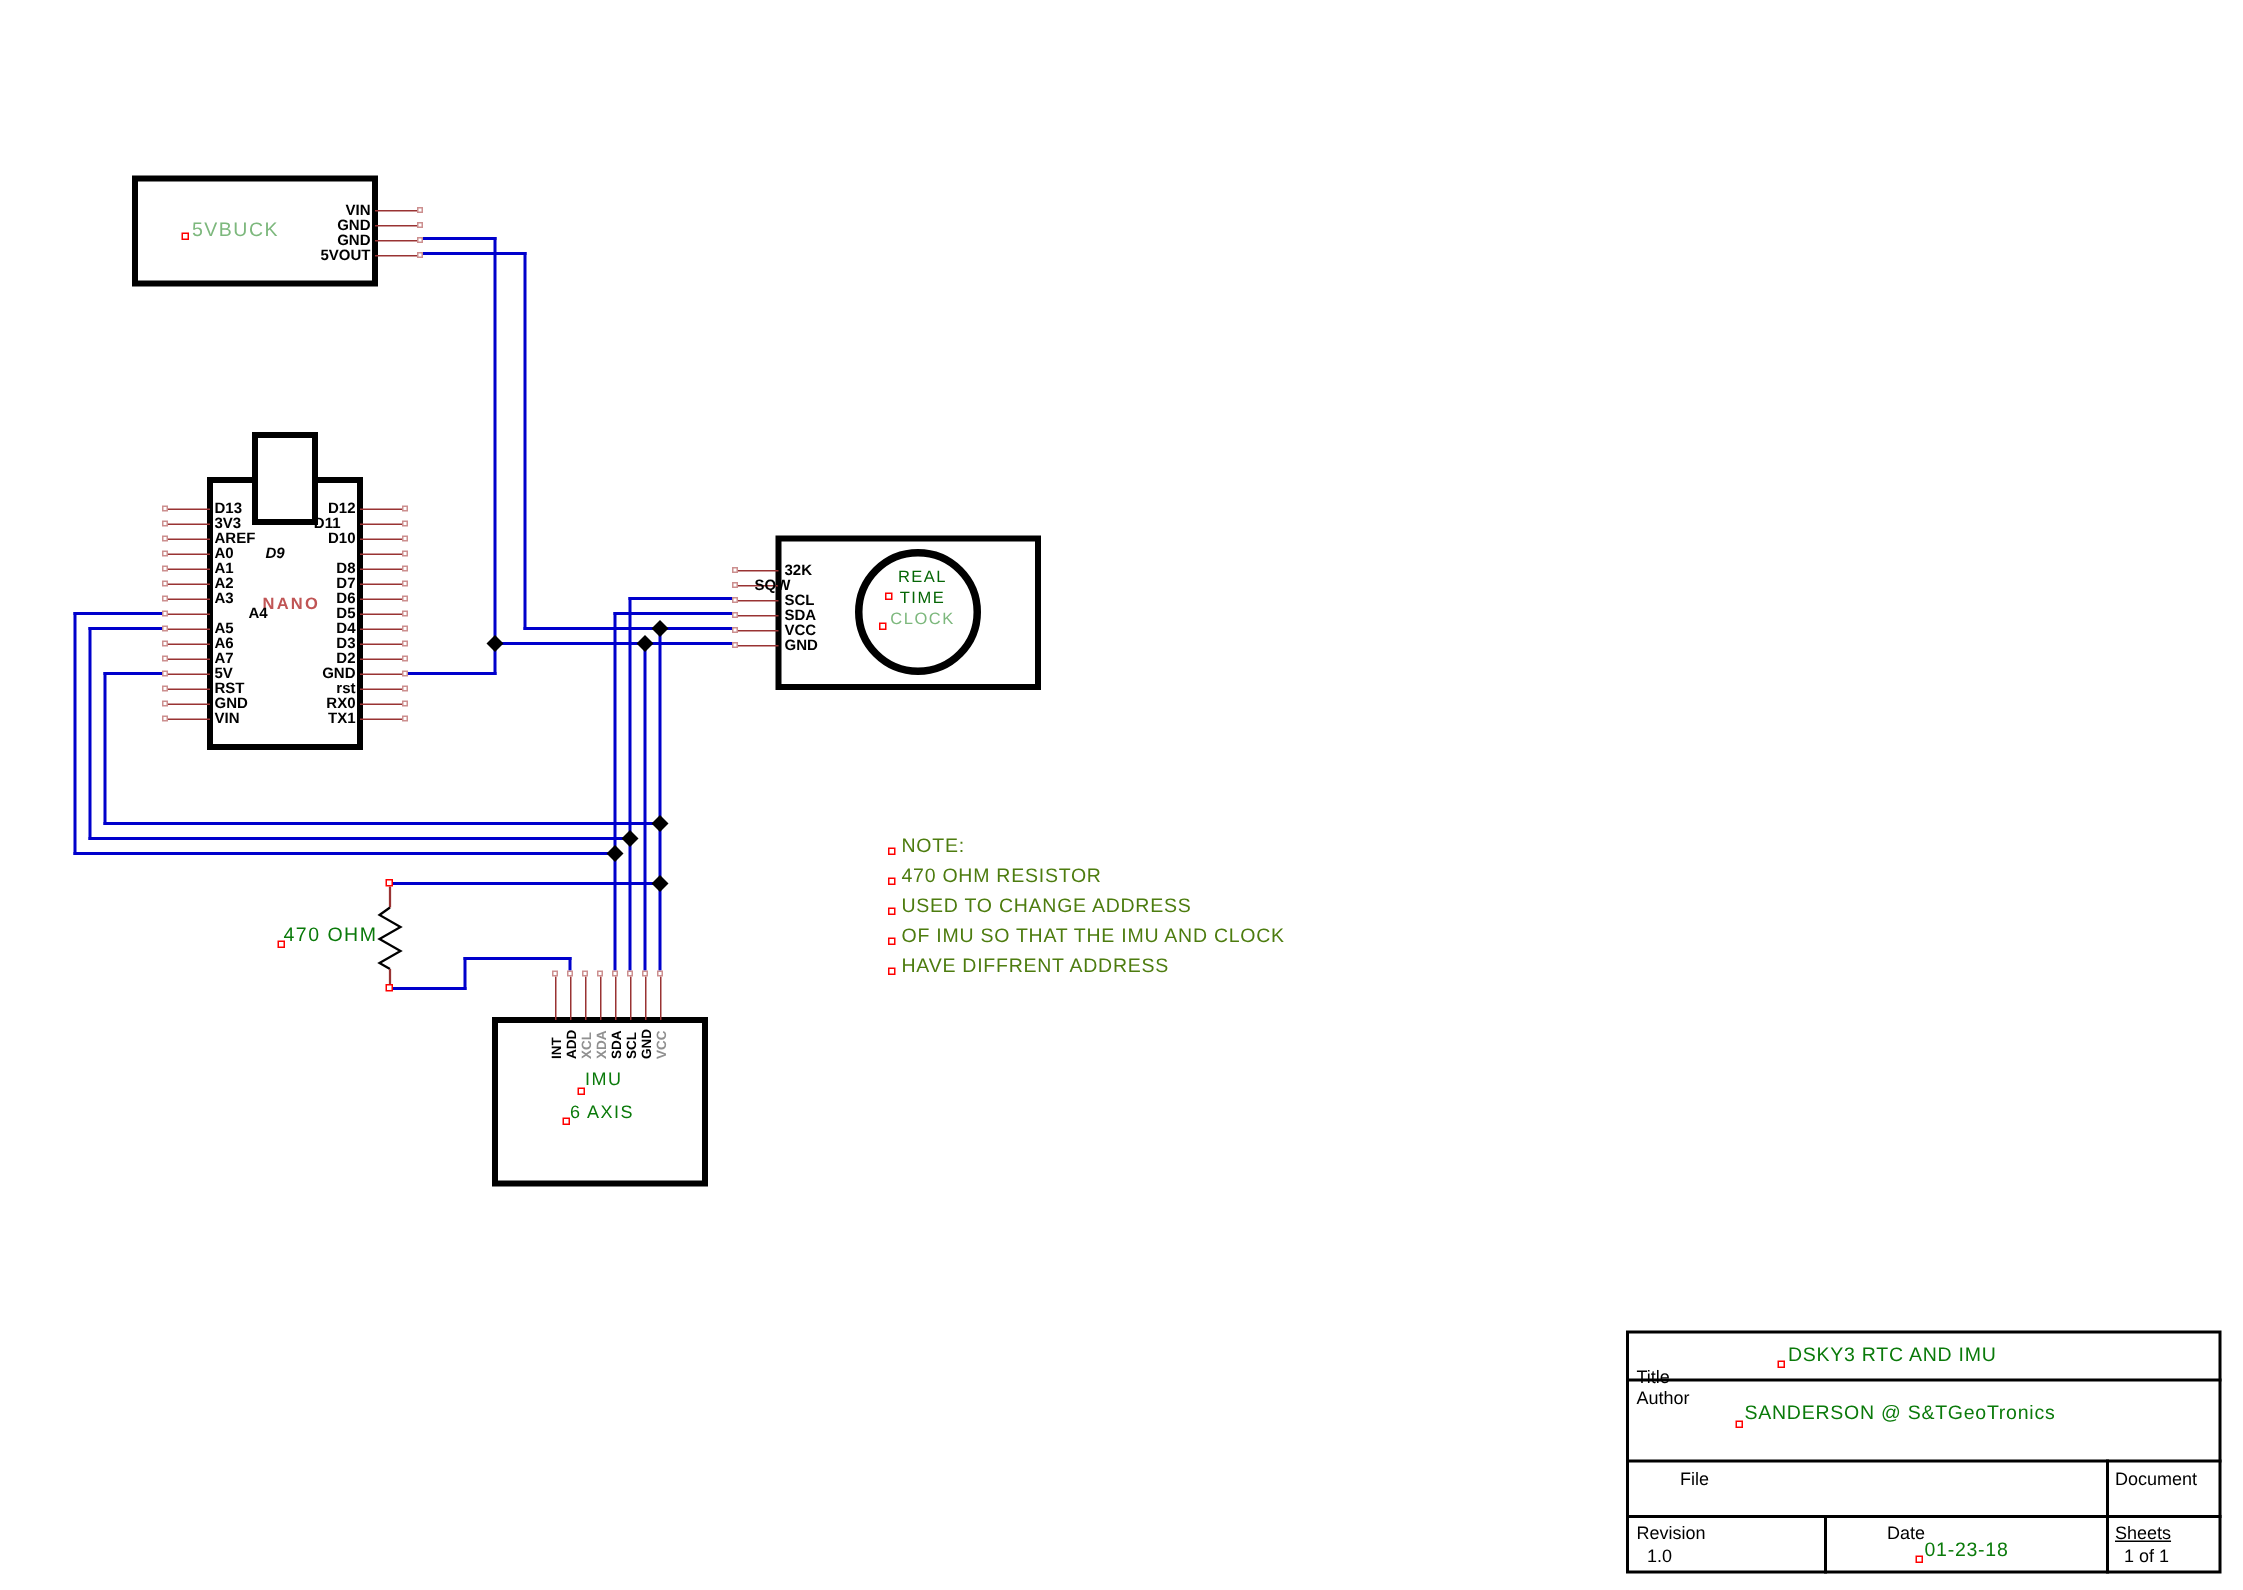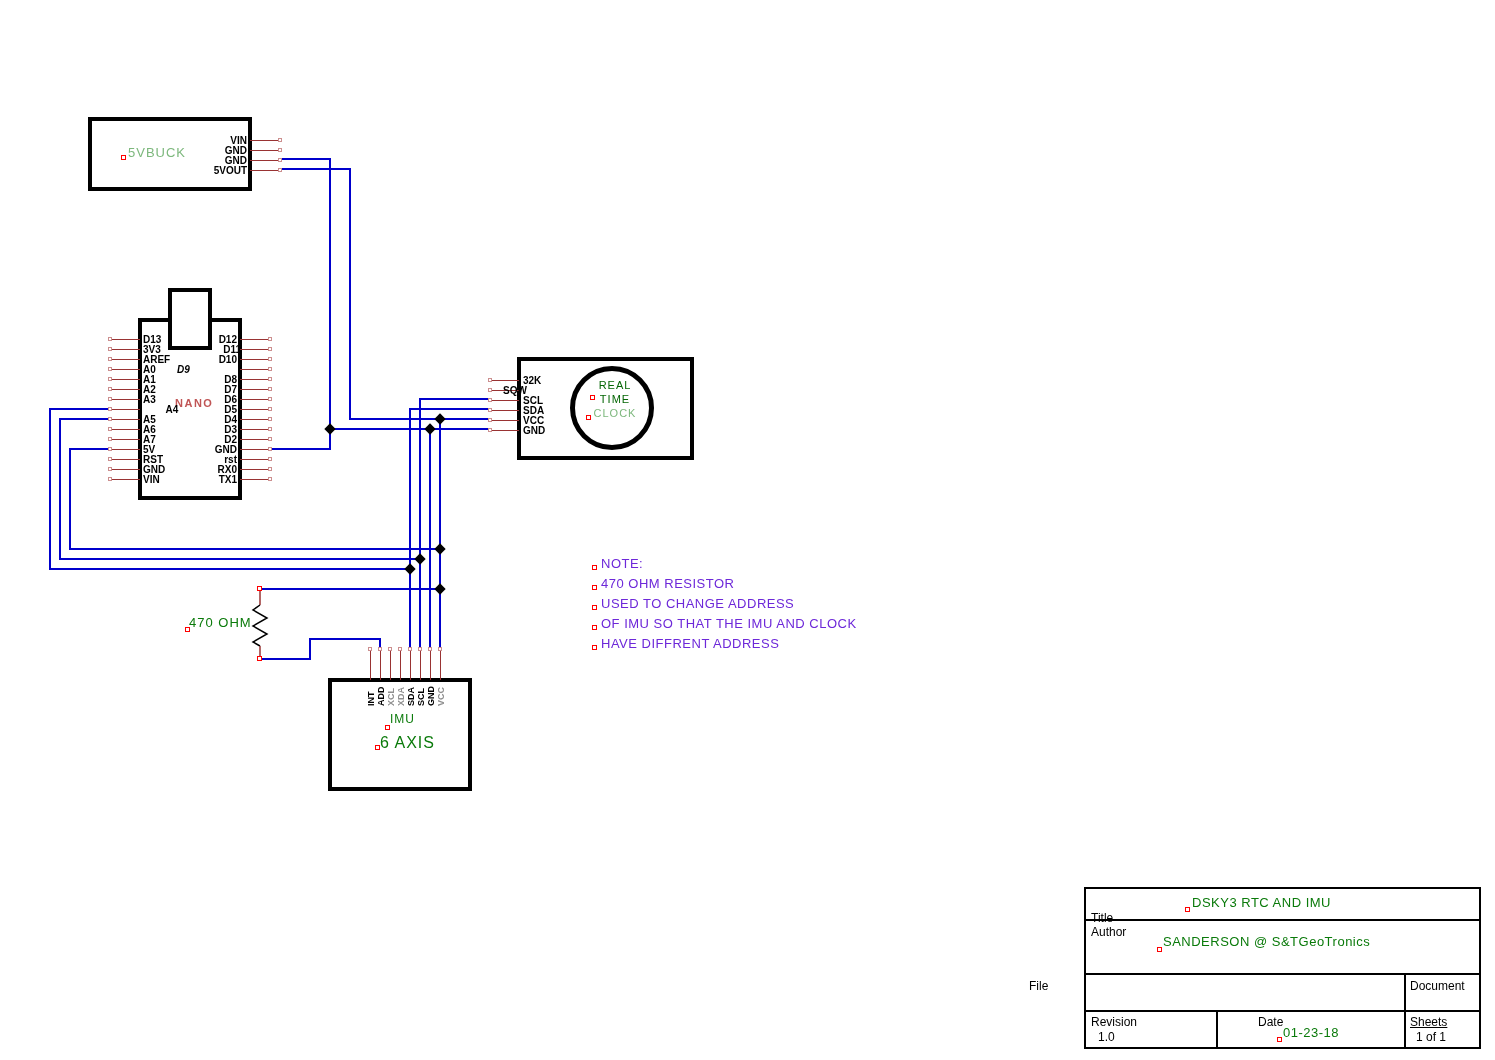--- a/index.html
+++ b/index.html
@@ -9,21 +9,21 @@
   .compbox{position:absolute;border:4px solid #000;background:#fff;box-sizing:border-box;}
   .pinlab{position:absolute;font:700 10px "Liberation Sans",sans-serif;color:#000;white-space:nowrap;}
   .vpin{position:absolute;font:700 9px "Liberation Sans",sans-serif;color:#000;transform-origin:0 0;
         transform:rotate(-90deg);width:27px;white-space:nowrap;}
   .glabel{position:absolute;font:400 13px "Liberation Sans",sans-serif;letter-spacing:1px;white-space:nowrap;}
   .green{color:#0a7a0a;}
   .lightgreen{color:#7db87d;}
   .darkgreen{color:#056605;}
   .redlabel{color:#c05555;font-weight:700;}
   .notetext{position:absolute;font:400 13px "Liberation Sans",sans-serif;letter-spacing:.5px;
-            white-space:nowrap;color:#6d28d9;}
+            white-space:nowrap;color:#4d7c0f;}
   .tblabel{position:absolute;font:400 12px "Liberation Sans",sans-serif;color:#000;white-space:nowrap;}
   .tbvalue{position:absolute;font:400 13px "Liberation Sans",sans-serif;letter-spacing:.5px;white-space:nowrap;text-align:right;}
   .tbline{position:absolute;background:#000;}
   .rtc-circle{position:absolute;left:570px;top:366px;width:74px;height:74px;border:5px solid #000;
               border-radius:50%;background:#fff;}
   .rtc-text{position:absolute;left:575px;top:378px;width:80px;text-align:center;
             font:400 11px "Liberation Sans",sans-serif;line-height:14px;letter-spacing:1px;}
 </style>
 </head>
 <body>
@@ -40,21 +40,21 @@
   <div class="compbox" style="left:517px;top:357px;width:177px;height:103px;"></div>
   <div class="rtc-circle"></div>
   <div class="rtc-text">
     <div class="darkgreen">REAL</div>
     <div class="darkgreen">TIME</div>
     <div class="lightgreen">CLOCK</div>
   </div>
 
   <div class="compbox" style="left:328px;top:678px;width:144px;height:113px;"></div>
   <span class="glabel green" style="left:390px;top:712px;font-size:12px;">IMU</span>
-  <span class="glabel green" style="left:380px;top:734px;font-size:16px;">6 AXIS</span>
+  <span class="glabel green" style="left:380px;top:734px;font-size:12px;">6 AXIS</span>
 
   <svg class="abs" style="left:245px;top:585px;" width="30" height="80" viewBox="0 0 30 80">
     <line x1="15" y1="4" x2="15" y2="20" stroke="#993333" stroke-width="1.5"></line>
     <polyline points="15,20 8,25 22,33 8,41 22,49 8,57 15,61" fill="none" stroke="#000" stroke-width="1.5"></polyline>
     <line x1="15" y1="61" x2="15" y2="74" stroke="#993333" stroke-width="1.5"></line>
   </svg>
   <span class="glabel green" style="left:189px;top:615px;">470 OHM</span>
 
   <div></div>
 
@@ -65,21 +65,21 @@
     <div class="tbline" style="left:1084px;top:1010px;width:397px;height:2px;"></div>
     <div class="tbline" style="left:1404px;top:973px;width:2px;height:76px;"></div>
     <div class="tbline" style="left:1216px;top:1010px;width:2px;height:39px;"></div>
 
     <span class="tblabel" style="left:1091px;top:891px;margin-top:20px;">Title</span>
     <span class="tbvalue green" style="left:1192px;top:895px;">DSKY3 RTC AND IMU</span>
 
     <span class="tblabel" style="left:1091px;top:925px;">Author</span>
     <span class="tbvalue green" style="left:1163px;top:934px;">SANDERSON @ S&amp;TGeoTronics</span>
 
-    <span class="tblabel" style="left:1029px;top:979px;">File</span>
+    <span class="tblabel" style="left:1120px;top:979px;">File</span>
     <span class="tblabel" style="left:1410px;top:979px;">Document</span>
 
     <span class="tblabel" style="left:1091px;top:1015px;">Revision</span>
     <span class="tblabel" style="left:1098px;top:1030px;">1.0</span>
 
     <span class="tblabel" style="left:1258px;top:1015px;">Date</span>
     <span class="tbvalue green" style="left:1283px;top:1025px;">01-23-18</span>
 
     <span class="tblabel" style="left:1410px;top:1015px;text-decoration:underline;">Sheets</span>
     <span class="tblabel" style="left:1416px;top:1030px;">1 of 1</span>
@@ -174,21 +174,21 @@
     <div class="abs" style="left: 108px; top: 467px; width: 2px; height: 2px; border: 1px solid rgb(204, 143, 143); background: rgb(255, 255, 255);"></div>
     <div class="abs pinlab" style="left: 143px; top: 464px; width: 60px; text-align: left;">GND</div>
     <div class="abs" style="left: 110px; top: 479px; width: 30px; height: 1px; background: rgb(153, 51, 51);"></div>
     <div class="abs" style="left: 108px; top: 477px; width: 2px; height: 2px; border: 1px solid rgb(204, 143, 143); background: rgb(255, 255, 255);"></div>
     <div class="abs pinlab" style="left: 143px; top: 474px; width: 60px; text-align: left;">VIN</div>
     <div class="abs" style="left: 240px; top: 339px; width: 30px; height: 1px; background: rgb(153, 51, 51);"></div>
     <div class="abs" style="left: 268px; top: 337px; width: 2px; height: 2px; border: 1px solid rgb(204, 143, 143); background: rgb(255, 255, 255);"></div>
     <div class="abs pinlab" style="left: 177px; top: 334px; width: 60px; text-align: right;">D12</div>
     <div class="abs" style="left: 240px; top: 349px; width: 30px; height: 1px; background: rgb(153, 51, 51);"></div>
     <div class="abs" style="left: 268px; top: 347px; width: 2px; height: 2px; border: 1px solid rgb(204, 143, 143); background: rgb(255, 255, 255);"></div>
-    <div class="abs pinlab" style="left: 181px; top: 344px; width: 60px; text-align: right;">D11</div>
+    <div class="abs pinlab" style="left: 167px; top: 344px; width: 60px; text-align: right;">D11</div>
     <div class="abs" style="left: 240px; top: 359px; width: 30px; height: 1px; background: rgb(153, 51, 51);"></div>
     <div class="abs" style="left: 268px; top: 357px; width: 2px; height: 2px; border: 1px solid rgb(204, 143, 143); background: rgb(255, 255, 255);"></div>
     <div class="abs pinlab" style="left: 177px; top: 354px; width: 60px; text-align: right;">D10</div>
     <div class="abs" style="left: 240px; top: 369px; width: 30px; height: 1px; background: rgb(153, 51, 51);"></div>
     <div class="abs" style="left: 268px; top: 367px; width: 2px; height: 2px; border: 1px solid rgb(204, 143, 143); background: rgb(255, 255, 255);"></div>
     <div class="abs pinlab" style="left: 177px; top: 364px; width: 60px; text-align: left; font-style: italic;">D9</div>
     <div class="abs" style="left: 240px; top: 379px; width: 30px; height: 1px; background: rgb(153, 51, 51);"></div>
     <div class="abs" style="left: 268px; top: 377px; width: 2px; height: 2px; border: 1px solid rgb(204, 143, 143); background: rgb(255, 255, 255);"></div>
     <div class="abs pinlab" style="left: 177px; top: 374px; width: 60px; text-align: right;">D8</div>
     <div class="abs" style="left: 240px; top: 389px; width: 30px; height: 1px; background: rgb(153, 51, 51);"></div>

